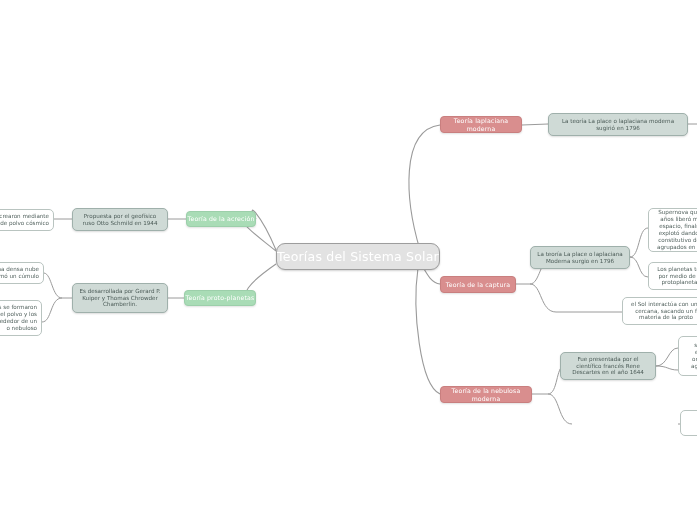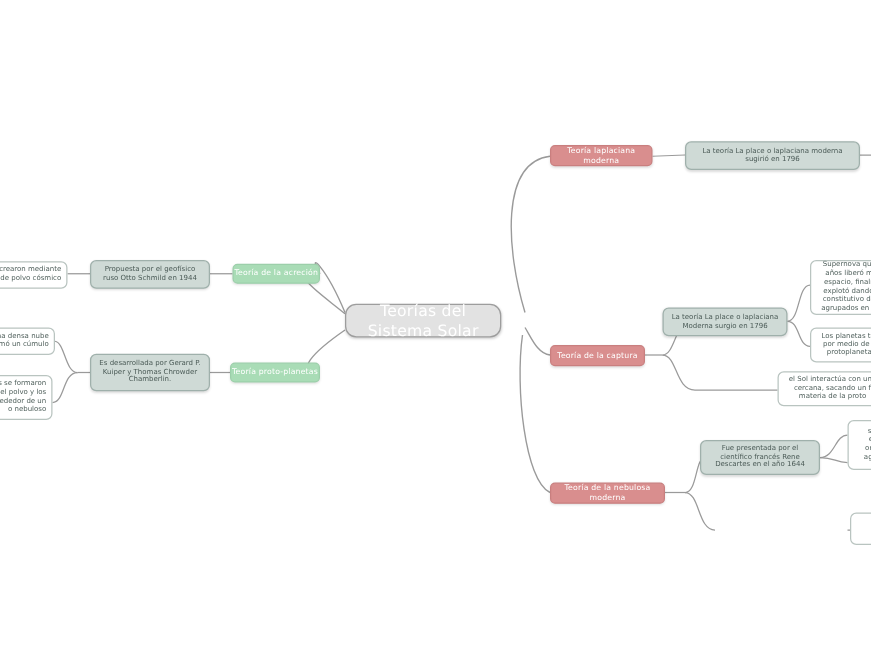--- a/index.html
+++ b/index.html
@@ -132,21 +132,21 @@
       <path d="M 72 219 L 54 219"></path>
 
       <path d="M 276 264 C 250 282 235 298 256 298" stroke-width="1.1"></path>
       <path d="M 184 298 L 168 298"></path>
       <path d="M 72 298 L 62 298"></path>
       <path d="M 62 298 C 52 298 52 274 44 273"></path>
       <path d="M 62 298 C 50 298 52 322 42 322"></path>
     </g>
   </svg>
 
-  <div class="node node-root" style="left:276px; top:243px; width:125px; height:27px;">
+  <div class="node node-root" style="left:276px; top:243px; width:164px; height:27px;">
     <span>Teorías del Sistema Solar</span>
   </div>
 
   <div class="node node-pink" style="left:440px; top:116px; width:82px; height:17px;">
     <span>Teoría laplaciana moderna</span>
   </div>
 
   <div class="node node-grey" style="left:548px; top:113px; width:140px; height:23px;">
     <span>La teoría La place o laplaciana moderna sugirió  en 1796</span>
   </div>

